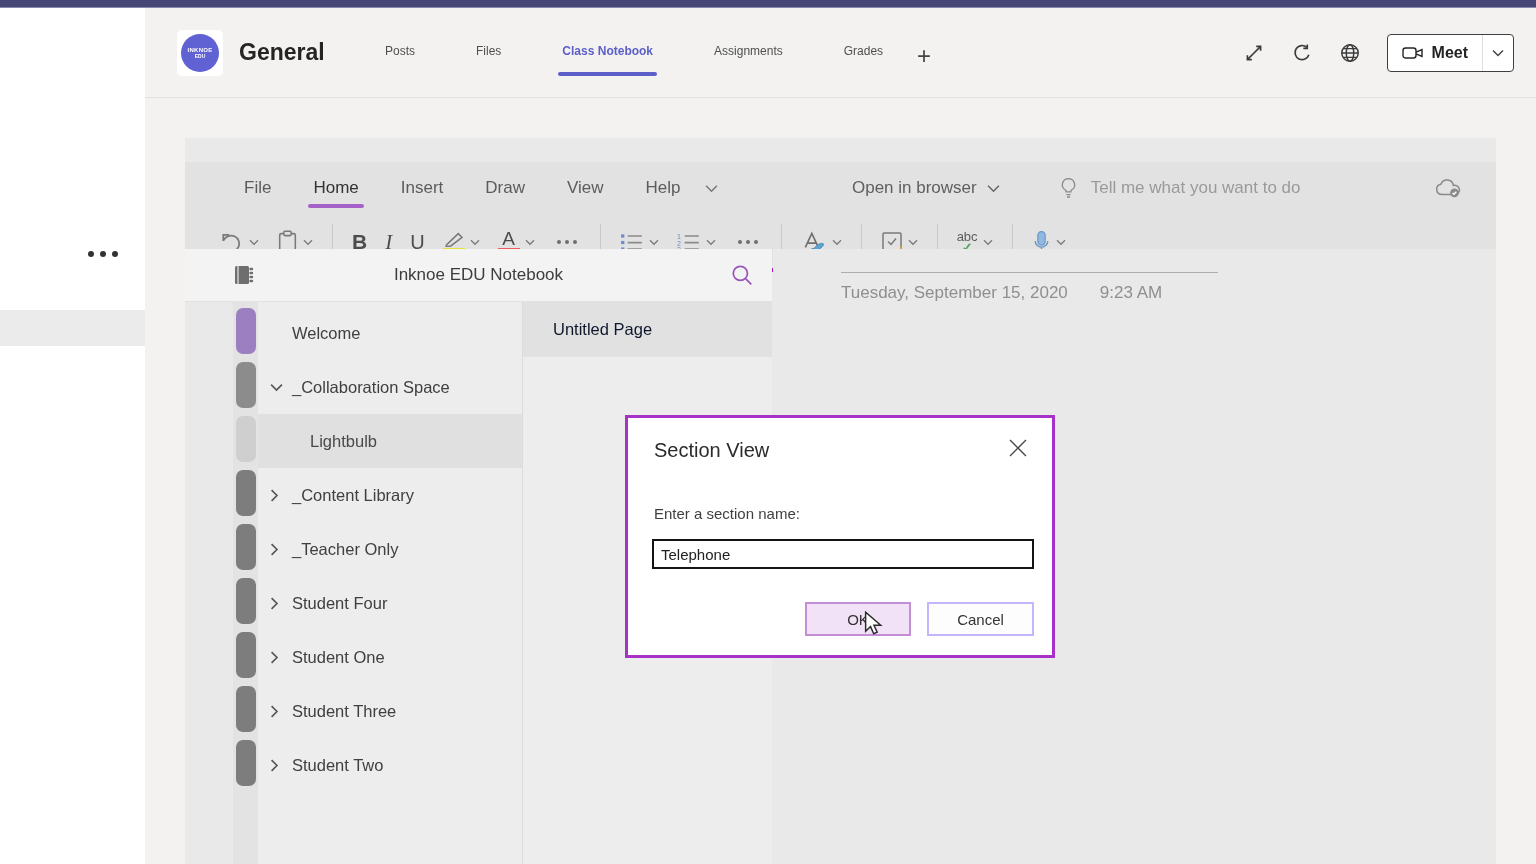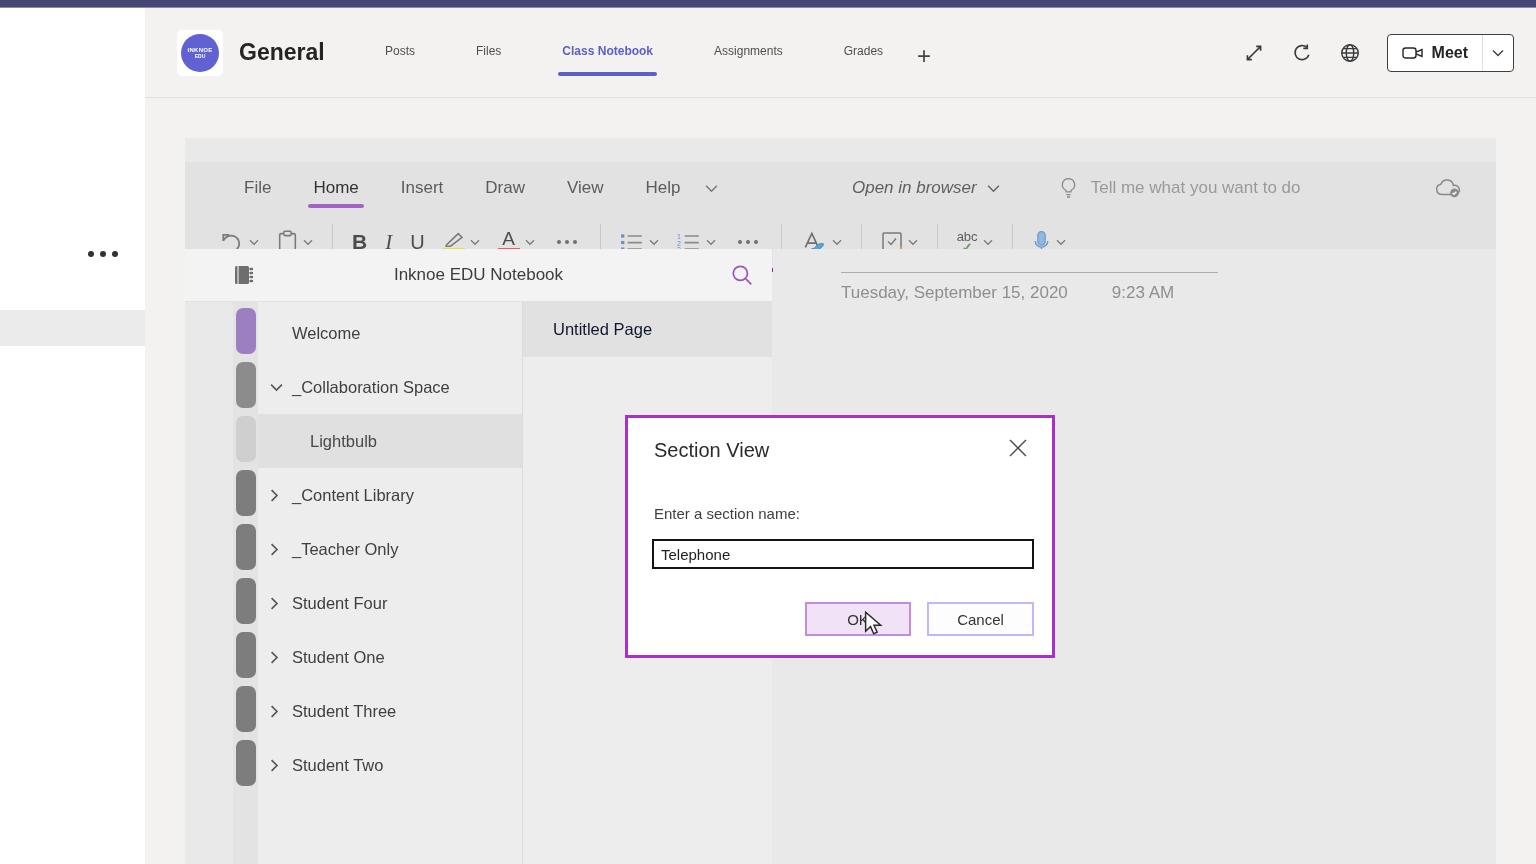--- a/index.html
+++ b/index.html
@@ -35,21 +35,21 @@
   .meet-split { border-left:1px solid #e0dedc; height:100%; display:flex; align-items:center; padding:0 9px; }
 
   
   .onenote { position:absolute; left:185px; top:138px; width:1311px; height:726px; background:#e9e9e9; }
   .ribbon { position:absolute; left:0; top:0; width:1311px; height:110px; background:#e2e2e2; border-bottom:4px solid #a21caf;margin-top:24px; }
   .menu-row { display:flex; align-items:center; height:52px; padding-left:38px; gap:0; color:#5c5c5c; font-size:17px; }
   .menu-item { padding:6px 21px; cursor:pointer; position:relative; }
   .menu-item.active { color:#333; font-weight:normal; }
   .menu-item.active::after { content:""; position:absolute; left:16px; right:16px; bottom:-4px; height:4px; border-radius:2px; background:#a661c8; }
   .menu-chev { margin-left:4px; color:#777; cursor:pointer; }
-  .open-browser { margin-left:auto; display:flex; align-items:center; gap:10px; cursor:pointer; color:#5f5f5f;font-style:italic; }
+  .open-browser { margin-left:auto; display:flex; align-items:center; gap:10px; cursor:pointer; color:#5f5f5f; }
   .tellme { margin-left:60px; display:flex; align-items:center; gap:14px; color:#9a9a9a; cursor:text; }
   .cloud-wrap { margin-left:auto; margin-right:34px; cursor:default; color:#8a8a8a; }
 
   .tool-row { display:flex; align-items:center; height:56px; padding-left:26px; color:#666; }
   .tbtn { display:flex; align-items:center; gap:5px; padding:0 9px; cursor:pointer; }
   .tdiv { width:1px; height:36px; background:#c9c9c9; margin:0 10px; }
   .chev-s { color:#7a7a7a; }
   .fmt-b { font-size:21px; font-weight:bold; color:#4c4c4c; }
   .fmt-i { font-size:21px; font-style:italic; font-family:"Liberation Serif", serif; color:#4c4c4c; }
   .fmt-u { font-size:20px; text-decoration:underline; color:#4c4c4c; }
@@ -80,21 +80,21 @@
   .sec-row.nochev .sec-label { margin-left:34px; }
   .sec-row.child { background:#e0e0e0; }
   .sec-row.child .sec-label { margin-left:52px; color:#4a4a4a; }
   .pages { flex:1; background:#ededed; }
   .page-row { height:55px; background:#e1e1e1; display:flex; align-items:center; font-size:16.5px; color:#0f172a; cursor:pointer; }
   .page-row span { margin-left:30px; }
 
   
   .content { position:absolute; left:588px; top:111px; width:723px; height:615px; background:#e9e9e9; cursor:text; }
   .title-rule { position:absolute; left:68px; top:23px; width:377px; height:1px; background:#aeaeae; }
-  .date-line { position:absolute; left:68px; top:34px; display:flex; gap:44px; font-size:17px; color:#8f8f8f; }
+  .date-line { position:absolute; left:68px; top:34px; display:flex; gap:32px; font-size:17px; color:#8f8f8f; }
 
   
   .dialog { position:absolute; left:625px; top:415px; width:430px; height:243px; background:#fff; border:3px solid #a832c8; z-index:50; }
   .dlg-title { position:absolute; left:26px; top:21px; font-size:20px; color:#2b2b2b; }
   .dlg-close { position:absolute; right:22px; top:18px; width:24px; height:24px; cursor:pointer; color:#555; }
   .dlg-label { position:absolute; left:26px; top:87px; font-size:15px; color:#3f3f3f; }
   .dlg-input { position:absolute; left:24px; top:121px; width:382px; height:30px; border:2px solid #141414; font-size:15px; font-family:"Liberation Sans",sans-serif; color:#222; padding:0 7px; background:#fff; }
   .dlg-btns { position:absolute; right:18px; top:184px; display:flex; gap:16px; }
   .btn { height:34px; font-size:15px; display:flex; align-items:center; justify-content:center; cursor:pointer; font-family:"Liberation Sans",sans-serif; }
   .btn-ok { width:106px; background:#f2e2f7; border:2px solid #c28fd6; color:#333; }

